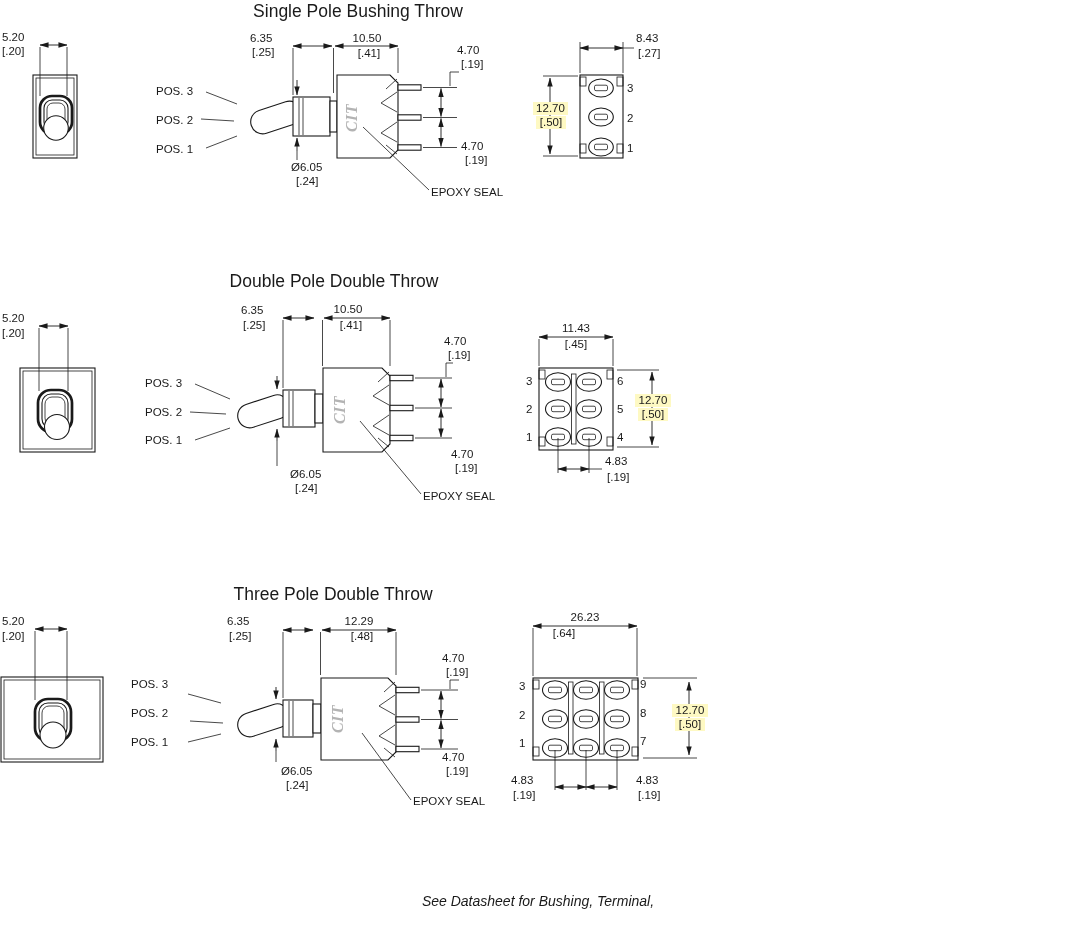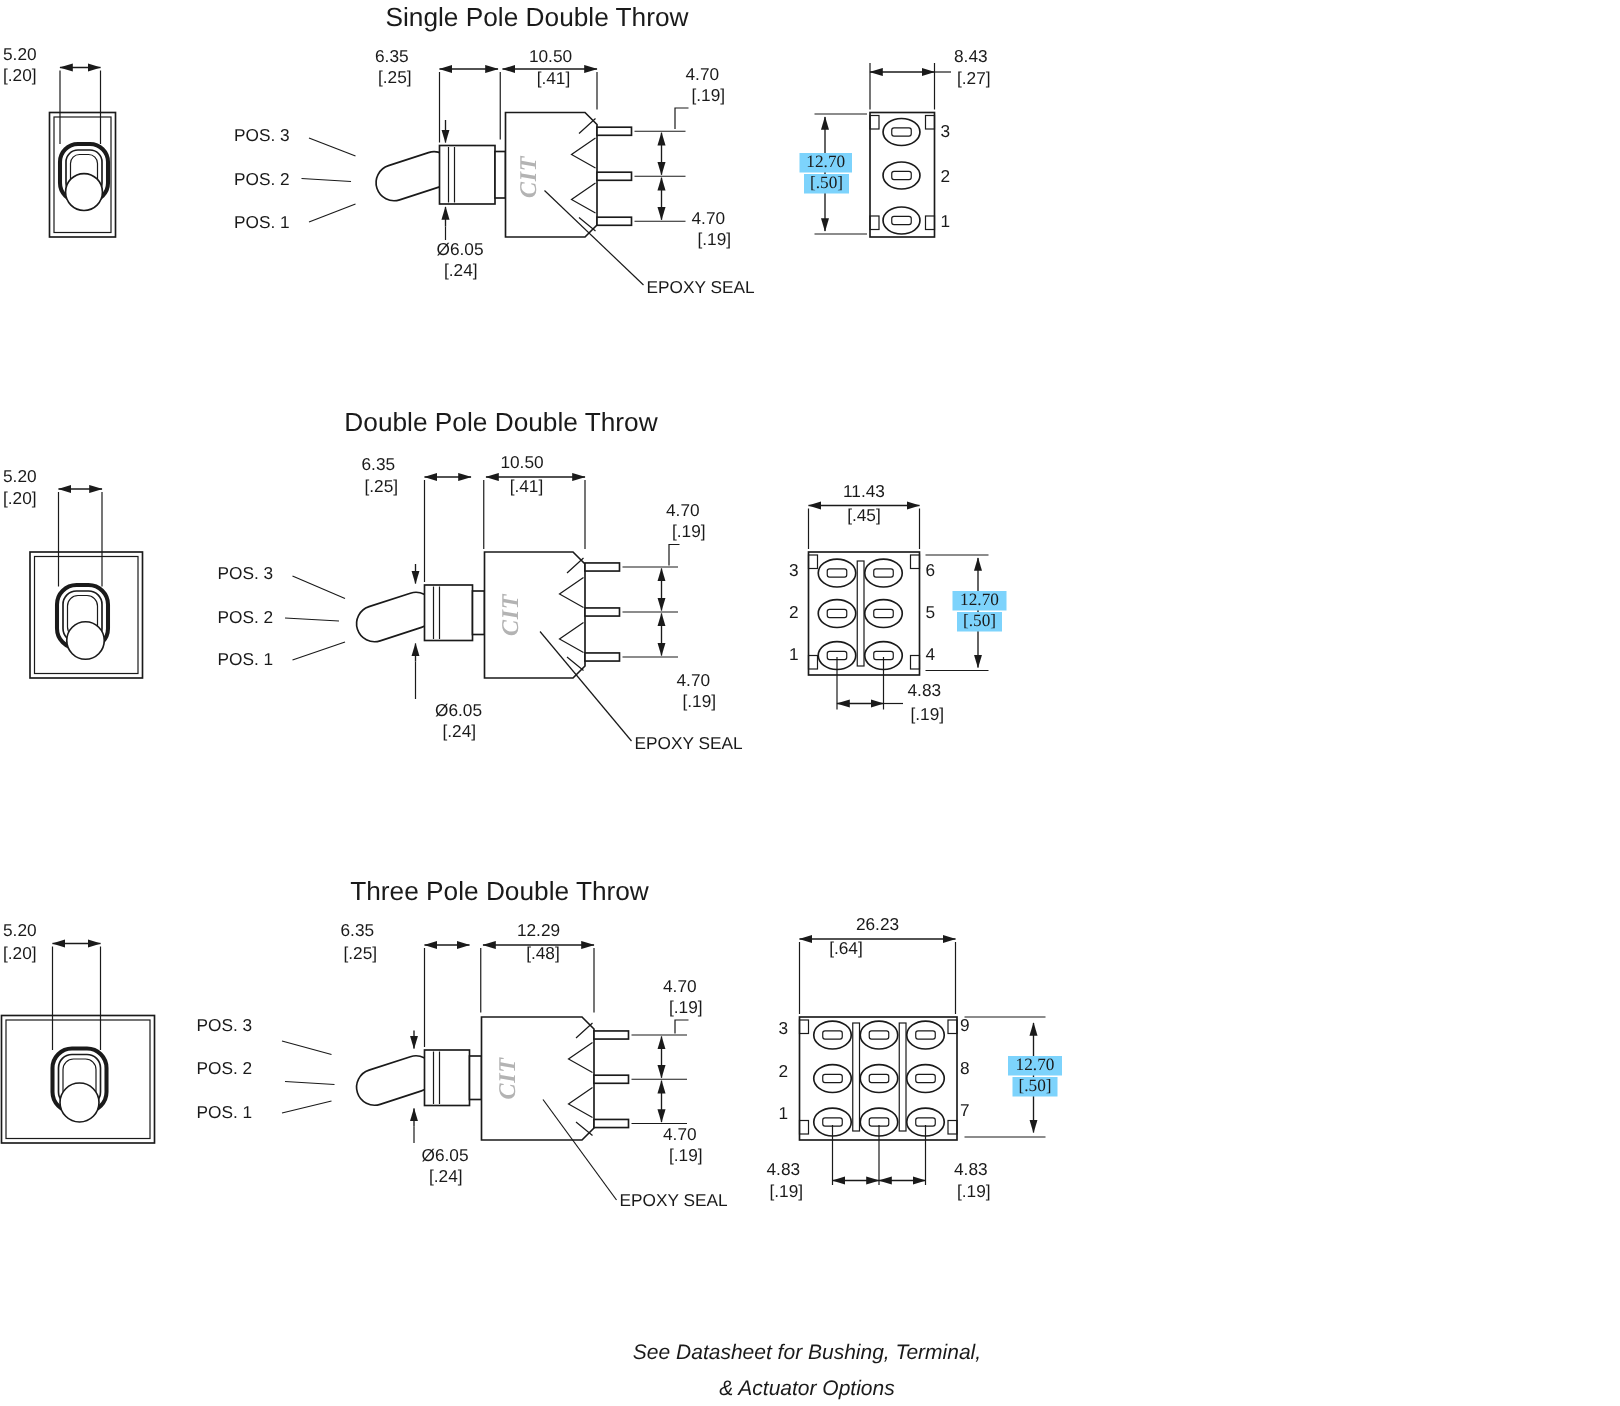--- a/index.html
+++ b/index.html
@@ -6,21 +6,21 @@
   .page{position:relative;width:1080px;height:937px;background:#fff;overflow:hidden;
         font-family:"Liberation Sans",sans-serif;color:#1a1a1a;}
   svg.draw{position:absolute;left:0;top:0;}
   .ln{stroke:#1a1a1a;stroke-width:1.1;fill:none;}
   .wf{fill:#ffffff;}
   .thin{stroke:#1a1a1a;stroke-width:0.8;fill:none;}
   .thk{stroke:#1a1a1a;stroke-width:2.7;fill:none;}
   .dm{stroke:#1a1a1a;stroke-width:0.9;fill:none;}
   .t{position:absolute;font-size:11.5px;line-height:13px;white-space:nowrap;}
   .tc{text-align:center;}
-  .bg{background:#7dd3fc;padding:0 1px;font-family:Liberation Serif, serif;}
+  .bg{background:#fef9c3;padding:0 1px;}
   .title{font-size:17.5px;line-height:20px;}
   .footer{position:absolute;left:288px;top:889px;width:500px;text-align:center;
           font-size:14px;font-style:italic;line-height:24px;}
   .logo{font-family:"Liberation Serif",serif;font-style:italic;font-weight:bold;
         font-size:16px;fill:#b3b3b3;letter-spacing:.5px;}
 </style>
 </head>
 <body>
 
 <div class="page">
@@ -279,21 +279,21 @@
     <line class="thin" x1="643" y1="678" x2="697" y2="678"></line>
     <line class="thin" x1="643" y1="758" x2="697" y2="758"></line>
     <line class="thin" x1="555" y1="750" x2="555" y2="790"></line>
     <line class="thin" x1="586" y1="750" x2="586" y2="790"></line>
     <line class="thin" x1="617" y1="750" x2="617" y2="790"></line>
     <line class="dm" x1="555" y1="787" x2="586" y2="787" marker-start="url(#arw)" marker-end="url(#arw)"></line>
     <line class="dm" x1="586" y1="787" x2="617" y2="787" marker-start="url(#arw)" marker-end="url(#arw)"></line>
   </g>
 </svg>
 
-<div class="t title tc" style="left:238px;top:1px;width:240px;">Single Pole Double Throw</div>
+<div class="t title tc" style="left:238px;top:1px;width:240px;">Single Pole Bushing Throw</div>
 <div class="t" style="left:2px;top:31px;">5.20</div>
 <div class="t" style="left:2px;top:45px;">[.20]</div>
 <div class="t" style="left:156px;top:85px;">POS. 3</div>
 <div class="t" style="left:156px;top:114px;">POS. 2</div>
 <div class="t" style="left:156px;top:143px;">POS. 1</div>
 <div class="t" style="left:250px;top:32px;">6.35</div>
 <div class="t" style="left:252px;top:46px;">[.25]</div>
 <div class="t tc" style="left:348px;top:32px;width:38px;">10.50</div>
 <div class="t tc" style="left:350px;top:47px;width:38px;">[.41]</div>
 <div class="t" style="left:457px;top:44px;">4.70</div>
@@ -368,16 +368,15 @@
 <div class="t" style="left:638px;top:789px;">[.19]</div>
 <div class="t" style="left:519px;top:680px;">3</div>
 <div class="t" style="left:519px;top:709px;">2</div>
 <div class="t" style="left:519px;top:737px;">1</div>
 <div class="t" style="left:640px;top:678px;">9</div>
 <div class="t" style="left:640px;top:707px;">8</div>
 <div class="t" style="left:640px;top:735px;">7</div>
 
 <div class="footer">
   <div>See Datasheet for Bushing, Terminal,</div>
-  <div>&amp; Actuator Options</div>
 </div>
 
 </div>
 
 </body></html>

